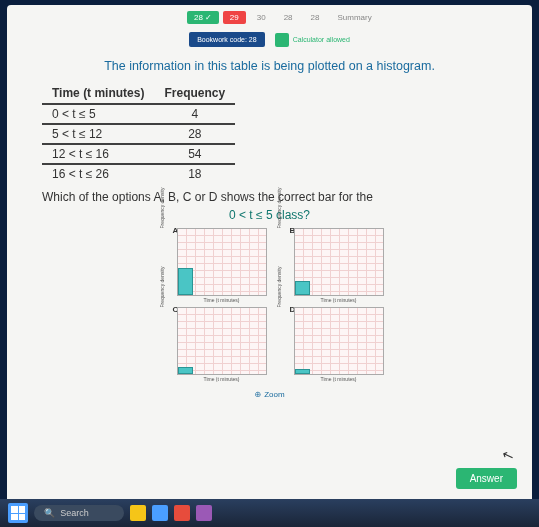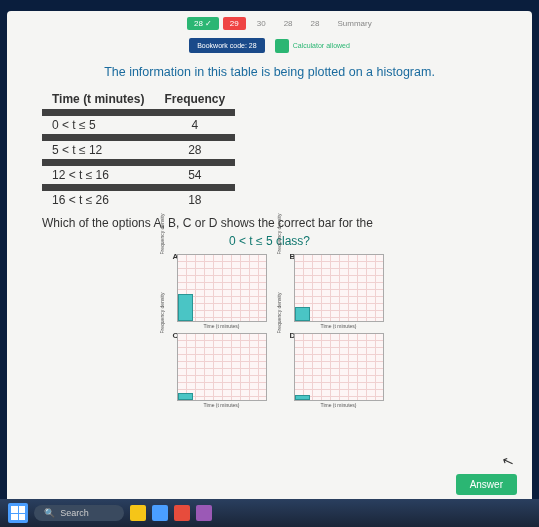--- a/index.html
+++ b/index.html
@@ -1,28 +1,28 @@
 <!DOCTYPE html>
 <html><head>
 <meta charset="utf-8">
 <style>
 *{box-sizing:border-box;margin:0;padding:0}
 body{width:539px;height:527px;font-family:Arial,sans-serif;background:#0a1e3d;overflow:hidden;position:relative}
-.screen{background:#f5f5f3;width:525px;height:510px;margin:11px auto 0;border-radius:4px 4px 0 0;position:relative;overflow:hidden}
+.screen{background:#f5f5f3;width:525px;height:510px;margin:5px auto 0;border-radius:4px 4px 0 0;position:relative;overflow:hidden}
 .top-nav{display:flex;align-items:center;gap:4px;padding:6px 0 4px 180px;font-size:9px}
 .nav-pill{background:#2bb673;color:#fff;padding:2px 7px;border-radius:2px;font-size:8px}
 .nav-item{color:#888;padding:2px 7px;font-size:8px}
 .ctrl-row{display:flex;justify-content:center;gap:10px;align-items:center;padding:4px 0 8px}
 .code-btn{background:#1a4a8a;color:#fff;font-size:7px;padding:4px 8px;border-radius:2px}
 .calc{display:flex;align-items:center;gap:4px;font-size:7px;color:#2bb673}
 .calc-icon{width:14px;height:14px;background:#2bb673;border-radius:2px}
 .instr{color:#1a6b9e;font-size:12.5px;text-align:center;padding:4px 22px 10px}
 .tbl{margin-left:35px;border-collapse:collapse;font-size:12px;color:#333}
 .tbl th{font-weight:bold;padding:3px 10px;text-align:left;color:#333}
-.tbl td{padding:2px 10px;border-top:7px solid #404040;text-align:center}
+.tbl td{padding:2px 10px;border-top:2px solid #404040;text-align:center}
 .tbl td:first-child{text-align:left}
 .q{color:#333;font-size:12px;padding:6px 35px 2px;line-height:1.4}
 .q2{text-align:center;font-size:12px;color:#0f766e;padding:0 0 6px}
 .charts{display:grid;grid-template-columns:1fr 1fr;gap:4px;width:230px;margin:0 auto}
 .chart-cell{position:relative}
 .chart-label{position:absolute;left:18px;top:-2px;font-size:8px;font-weight:bold;color:#333}
 .chart-box{width:90px;height:68px;background:#fdf5f5;border:1px solid #aaa;margin-left:22px;position:relative}
 .axis-y{position:absolute;left:4px;top:10px;font-size:5px;color:#555;transform:rotate(-90deg);transform-origin:left top;white-space:nowrap;width:60px;text-align:center}
 .axis-x{font-size:5px;color:#555;text-align:center;margin-left:22px;width:90px;padding-top:1px}
 .grid-lines{position:absolute;inset:0;background:repeating-linear-gradient(to right,transparent,transparent 8px,#f0d0d0 8px,#f0d0d0 9px),repeating-linear-gradient(to bottom,transparent,transparent 6px,#f0d0d0 6px,#f0d0d0 7px)}
@@ -122,20 +122,21 @@
       <span class="chart-label">D</span>
       <span class="axis-y">Frequency density</span>
       <div class="chart-box">
           <div class="grid-lines"></div>
           <div class="bar" style="left:0;width:15px;height:5px"></div>
         </div>
       <div class="axis-x">Time (t minutes)</div>
     </div>
   </div>
 
+  <div class="zoom">Zoom</div>
 
   <div class="ans">Answer</div>
   <div class="cursor">↖</div>
 </div>
 
 <div class="taskbar">
   <div class="start">
       <span></span>
       <span></span>
       <span></span>

